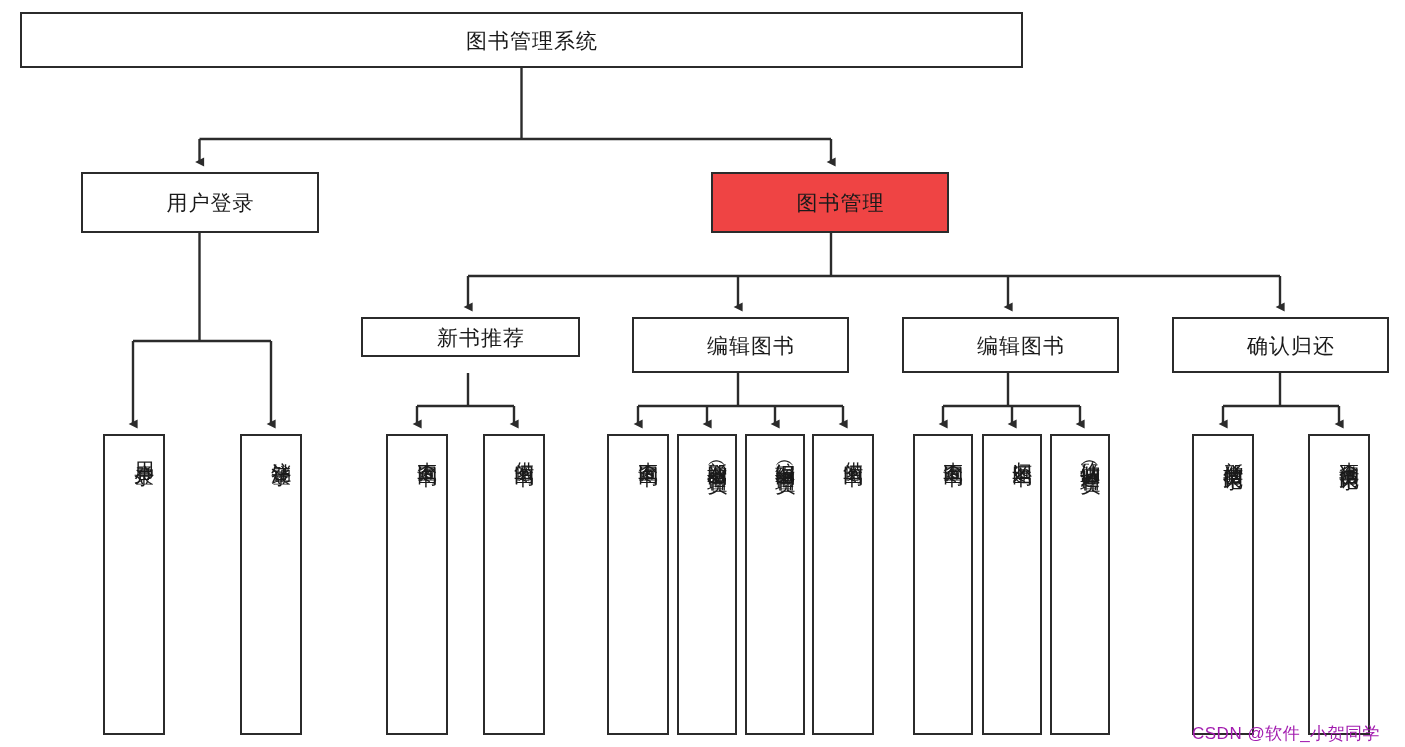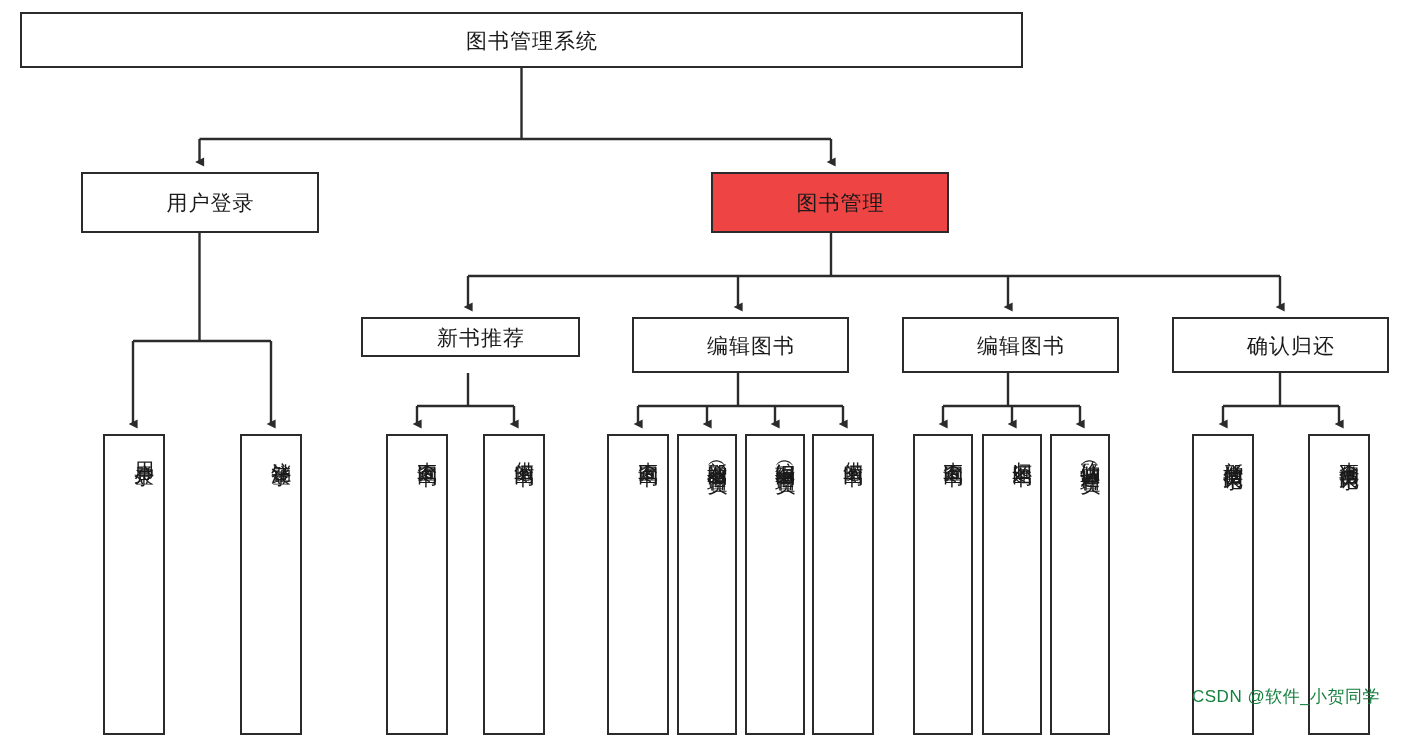--- a/index.html
+++ b/index.html
@@ -178,17 +178,17 @@
   <div class="node v" style="left: 1050px; top: 434px; width: 60px; height: 301px; border-color: rgb(43, 43, 43); background: rgb(255, 255, 255); color: rgb(26, 26, 26);">
     <span class="label">确认归还（管理员）</span>
   </div>
   <div class="node v" style="left: 1192px; top: 434px; width: 62px; height: 301px; border-color: rgb(43, 43, 43); background: rgb(255, 255, 255); color: rgb(26, 26, 26);">
     <span class="label">新增借阅记录</span>
   </div>
   <div class="node v" style="left: 1308px; top: 434px; width: 62px; height: 301px; border-color: rgb(43, 43, 43); background: rgb(255, 255, 255); color: rgb(26, 26, 26);">
     <span class="label">查询借阅记录</span>
   </div>
 
-  <div class="watermark" style="left: 1192px; top: 685px; color: #15803d;">
+  <div class="watermark" style="left: 1192px; top: 722px; color: #a21caf;">
     <span>CSDN @软件_小贺同学</span>
   </div>
 
 </div>
 
 </body></html>

